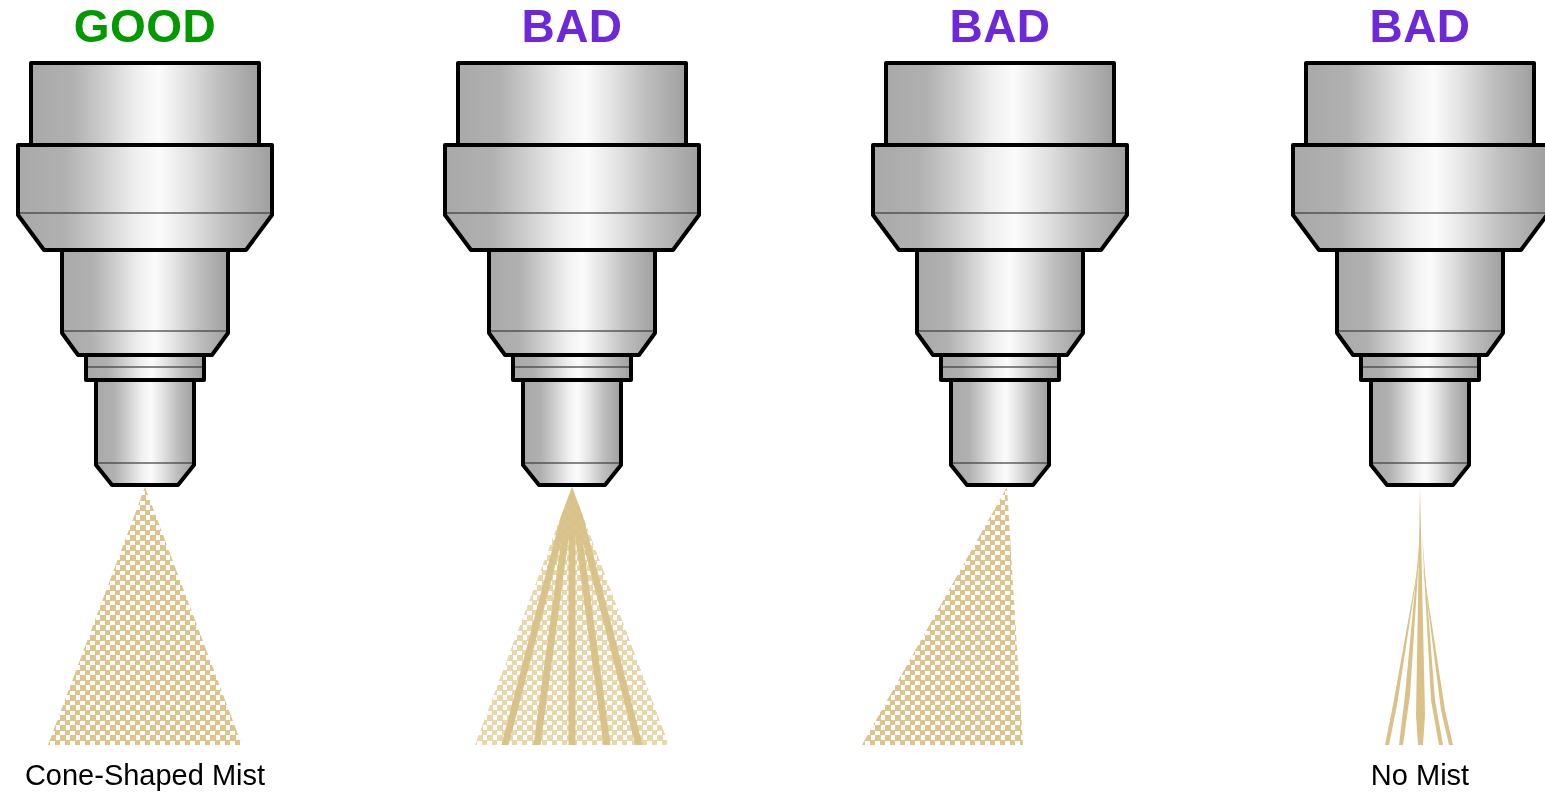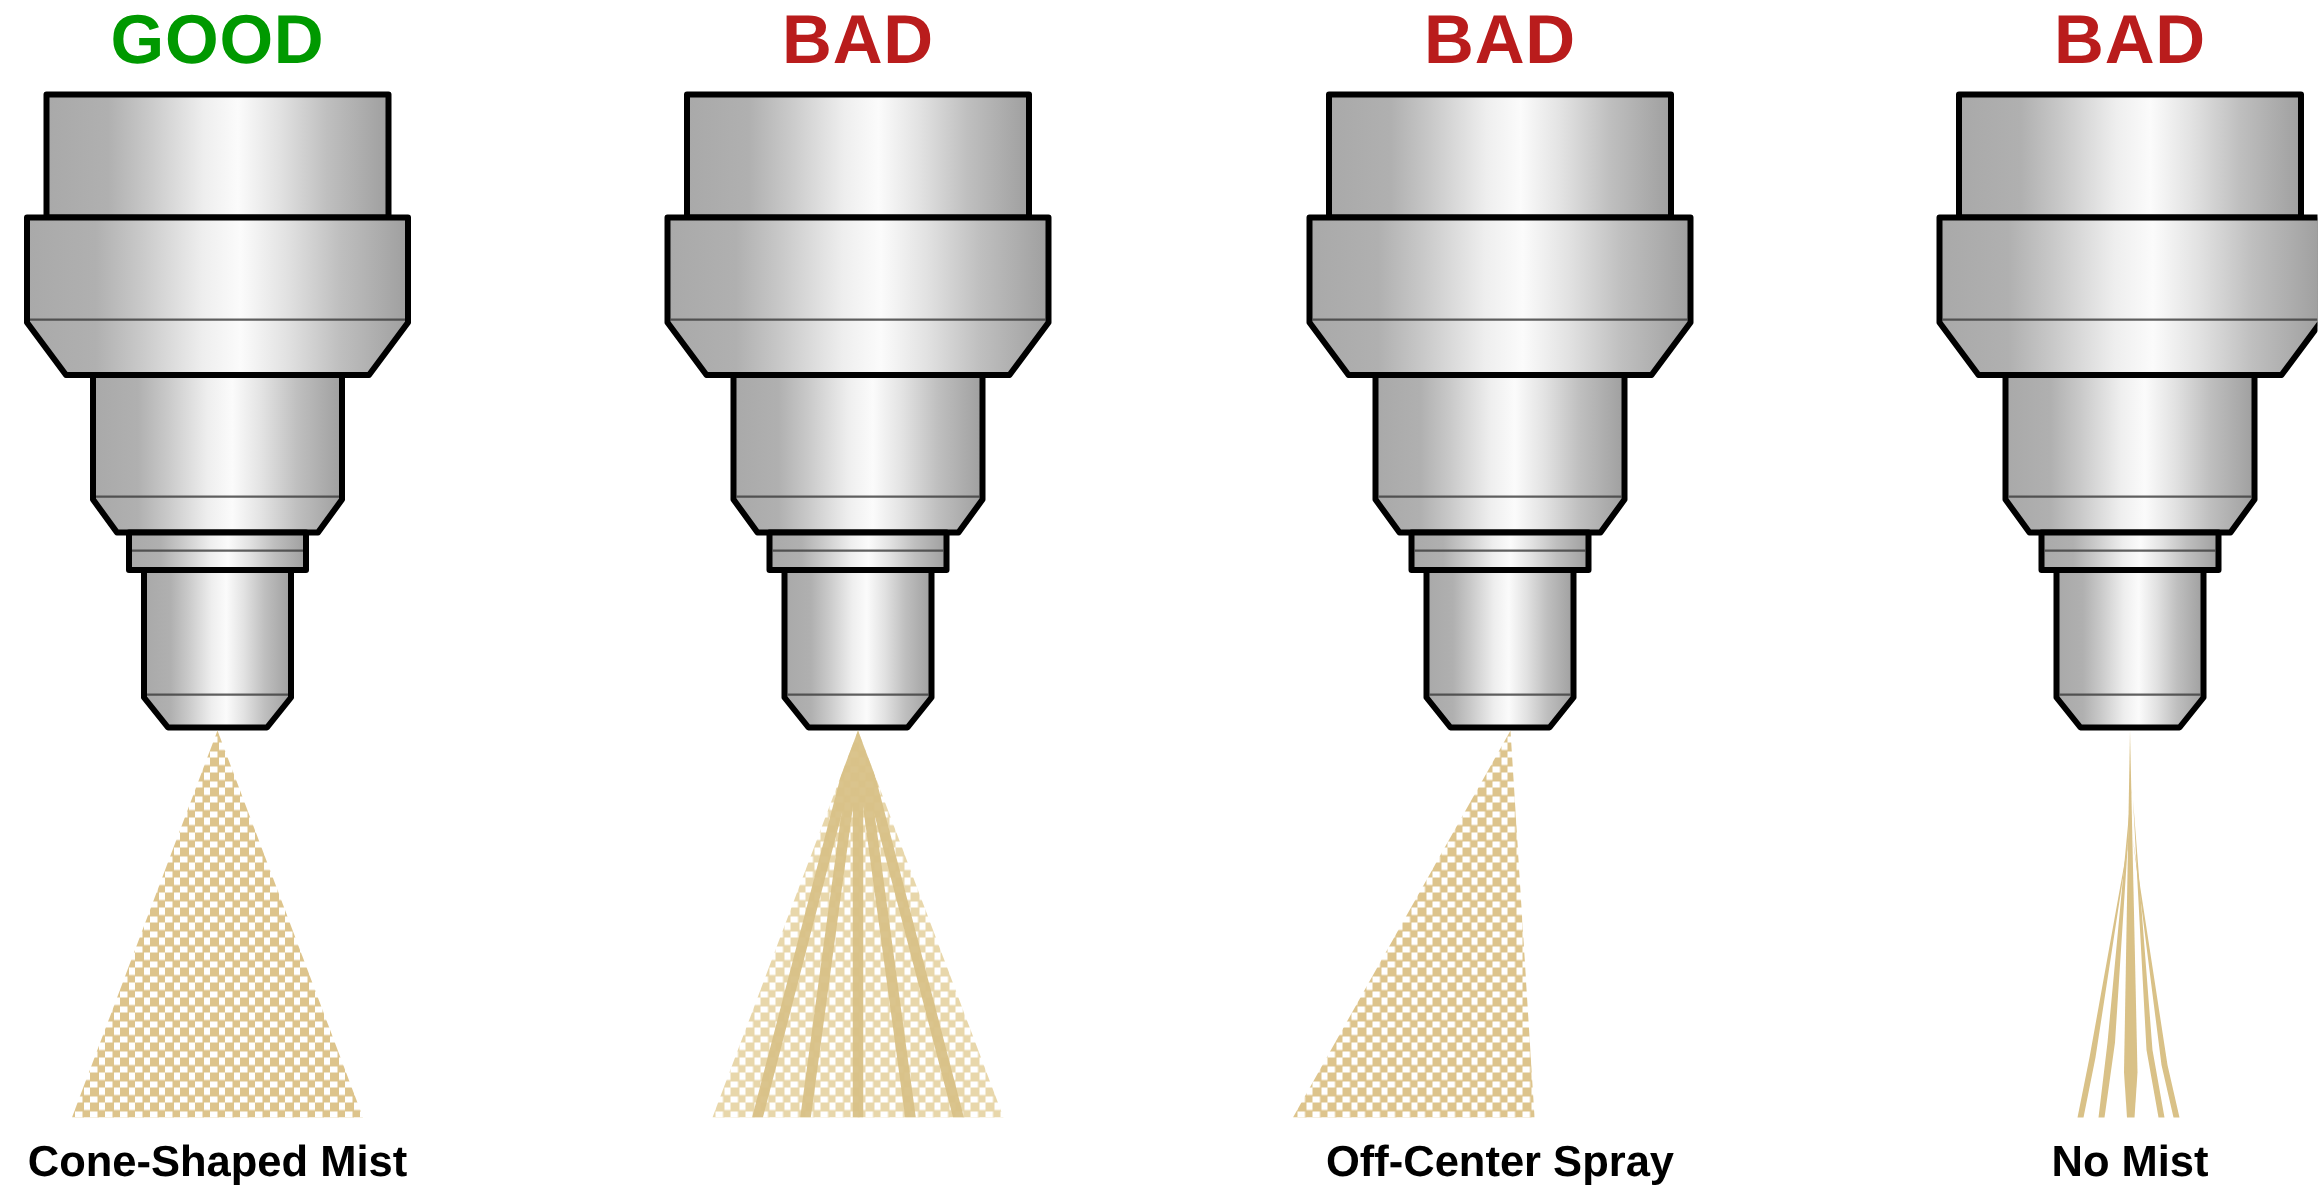--- a/index.html
+++ b/index.html
@@ -30,29 +30,29 @@
     left: 0;
     width: 100%;
     text-align: center;
     font-family: "Liberation Sans", sans-serif;
     font-weight: bold;
     font-size: 46px;
     line-height: 52px;
     letter-spacing: 0.5px;
   }
   .verdict.good { color: #009900; }
-  .verdict.bad  { color: #b91c1c; }
+  .verdict.bad  { color: #6d28d9; }
   .caption {
     position: absolute;
     bottom: 2px;
     left: 0;
     width: 100%;
     text-align: center;
     font-family: "Liberation Sans", sans-serif;
-    font-weight: bold;
+    font-weight: normal;
     font-size: 29px;
     line-height: 34px;
     color: #000000;
     white-space: nowrap;
   }
   .art {
     position: absolute;
     top: 55px;
     left: 0;
     width: 100%;
@@ -190,21 +190,20 @@
           <line x1="20" y1="158" x2="270" y2="158"></line>
           <line x1="64" y1="276" x2="226" y2="276"></line>
           <line x1="88" y1="312" x2="202" y2="312"></line>
           <line x1="98" y1="408" x2="192" y2="408"></line>
         </g>
         <g>
           <path d="M152 432 L168 690 L7 690 Z" fill="url(#sp3)"></path>
         </g>
       </svg>
     </div>
-    <div class="caption">Off-Center Spray</div>
   </div>
 
   <div class="panel" style="left:1275px; width:290px;">
     <div class="verdict bad">BAD</div>
     <div class="art">
       <svg width="290" height="700" viewBox="0 0 290 700" xmlns="http://www.w3.org/2000/svg">
         <defs>
           <linearGradient id="mg4" x1="0" y1="0" x2="1" y2="0">
             <stop offset="0.00" stop-color="#a9a9a9"></stop>
             <stop offset="0.18" stop-color="#b0b0b0"></stop>

